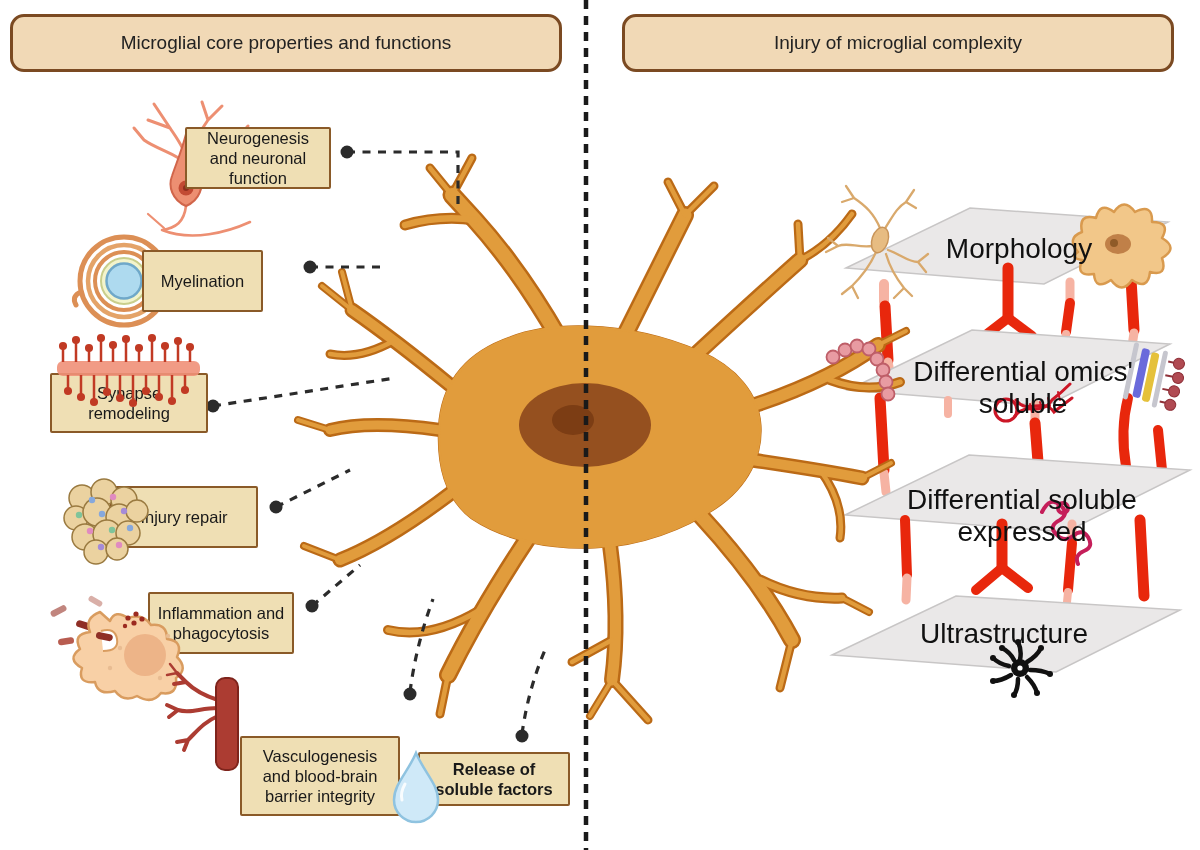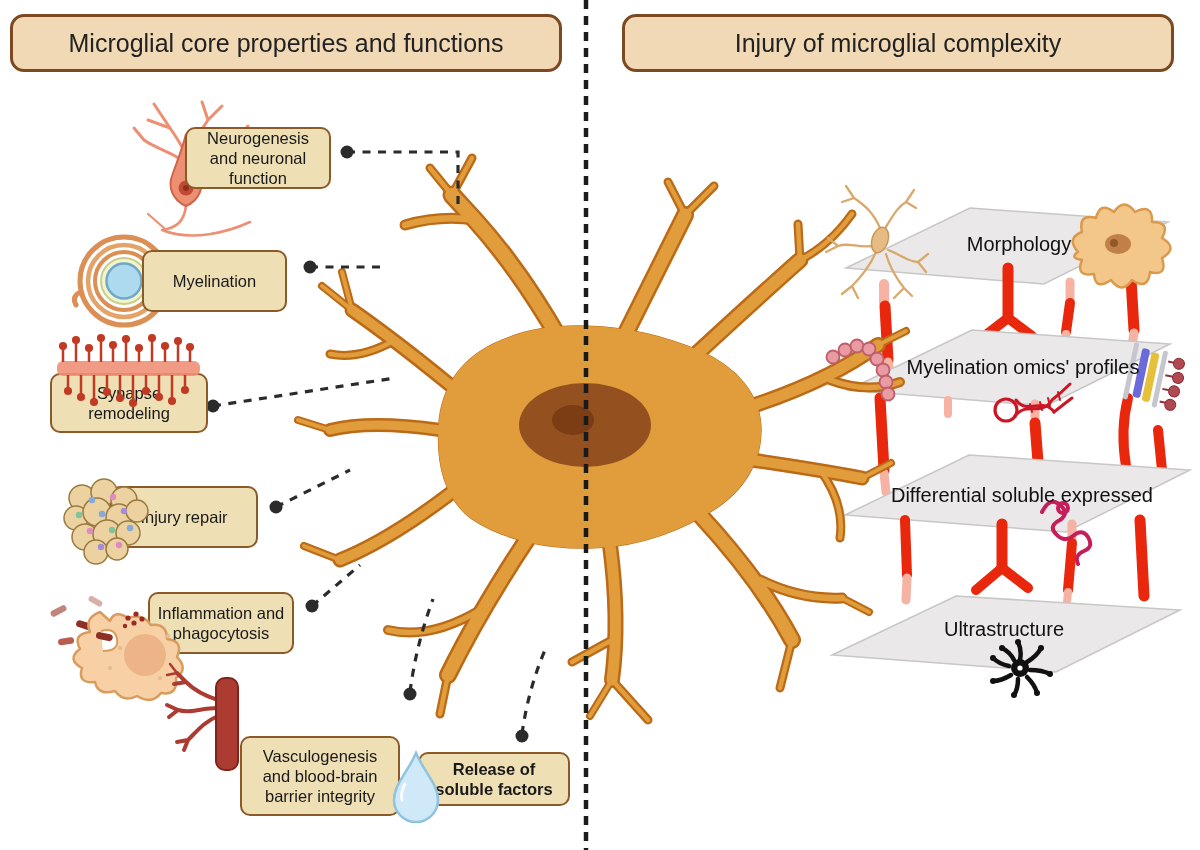--- a/index.html
+++ b/index.html
@@ -1,35 +1,35 @@
 <!DOCTYPE html>
 <html><head>
 <meta charset="utf-8">
 <style>
   html,body{margin:0;padding:0;background:#fff;}
   #canvas{position:relative;width:1200px;height:850px;background:#ffffff;overflow:hidden;
           font-family:"Liberation Sans",sans-serif;}
   svg.layer{position:absolute;left:0;top:0;width:1200px;height:850px;pointer-events:none;}
   .hdr{position:absolute;display:flex;align-items:center;justify-content:center;
        background:#F1D9B6;border:3px solid #7B4A22;border-radius:14px;
-       font-size:25px;color:#222;text-align:center;box-sizing:border-box;}
+       font-size:19px;color:#222;text-align:center;box-sizing:border-box;}
   .hdr-left{left:10px;top:14px;width:552px;height:58px;}
   .hdr-right{left:622px;top:14px;width:552px;height:58px;}
   .fbox{position:absolute;display:flex;align-items:center;justify-content:center;
-        background:#EFDFB4;border:2.5px solid #8A5A28;border-radius:10px;
+        background:#EFDFB4;border:2.5px solid #8A5A28;border-radius:2px;
         font-size:16.5px;line-height:1.22;color:#191919;text-align:center;
         padding:3px 5px;box-sizing:border-box;}
   .f1{left:185px;top:127px;width:146px;height:62px;}
-  .f2{left:142px;top:250px;width:145px;height:62px;}
+  .f2{left:142px;top:250px;width:121px;height:62px;}
   .f3{left:50px;top:373px;width:158px;height:60px;}
   .f4{left:110px;top:486px;width:148px;height:62px;}
   .f5{left:148px;top:592px;width:146px;height:62px;}
   .f6{left:240px;top:692px;width:160px;height:80px;margin-top:44px;}
   .f7{left:418px;top:752px;width:152px;height:54px;font-weight:bold;}
-  .laylab{position:absolute;font-size:20px;color:#111;text-align:center;}
+  .laylab{position:absolute;font-size:28px;color:#111;text-align:center;}
   .l1{left:928px;top:233px;width:182px;}
   .l2{left:873px;top:356px;width:300px;}
   .l3{left:850px;top:484px;width:344px;}
   .l4{left:912px;top:618px;width:184px;}
 </style>
 </head>
 <body>
 
 <div id="canvas">
 
@@ -313,21 +313,21 @@
     <span>Inflammation and phagocytosis</span>
   </div>
   <div class="fbox f6">
     <span>Vasculogenesis and blood-brain barrier integrity</span>
   </div>
   <div class="fbox f7">
     <span>Release of soluble factors</span>
   </div>
 
   <div class="laylab l1">Morphology</div>
-  <div class="laylab l2">Myelination omics' profiles</div>
+  <div class="laylab l2">Differential omics' soluble</div>
   <div class="laylab l3">Differential soluble expressed</div>
   <div class="laylab l4">Ultrastructure</div>
 
   <svg class="layer" viewBox="0 0 1200 850">
 
     <g>
       <rect x="57" y="361" width="143" height="15" rx="6" fill="#EF9078" opacity="0.9"></rect>
       <g stroke="#C13A24" stroke-width="2.5" fill="#C13A24">
         <path d="M63,362 v-14" fill="none"></path>
           <circle cx="63" cy="346" r="2.8"></circle>

